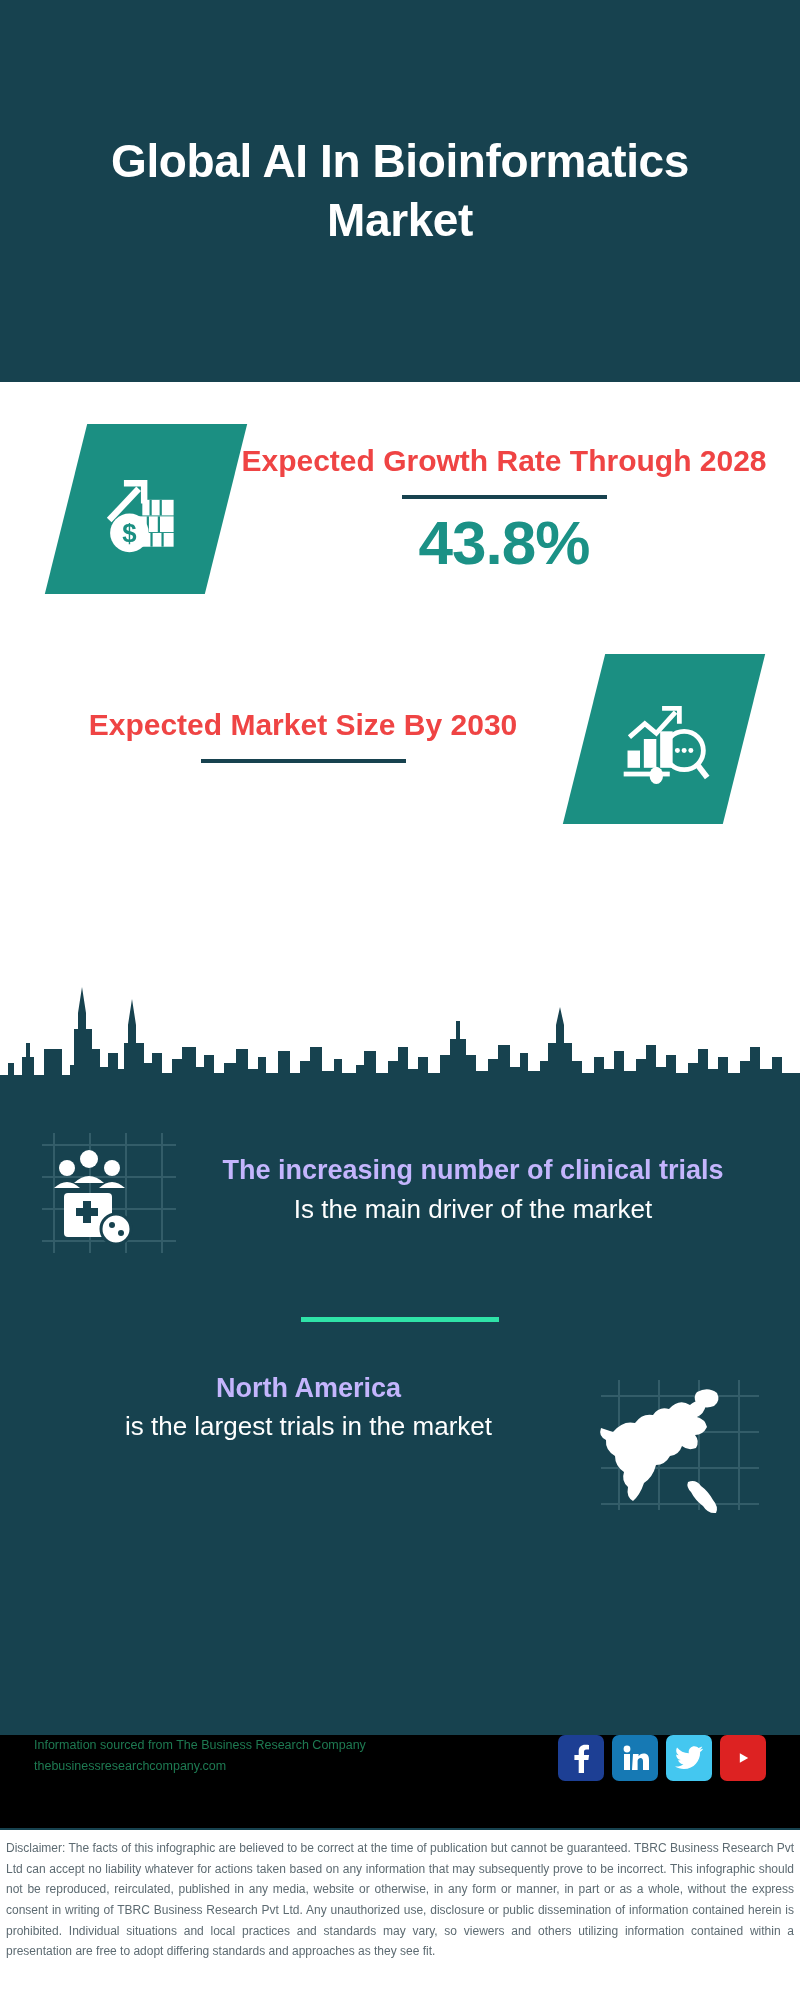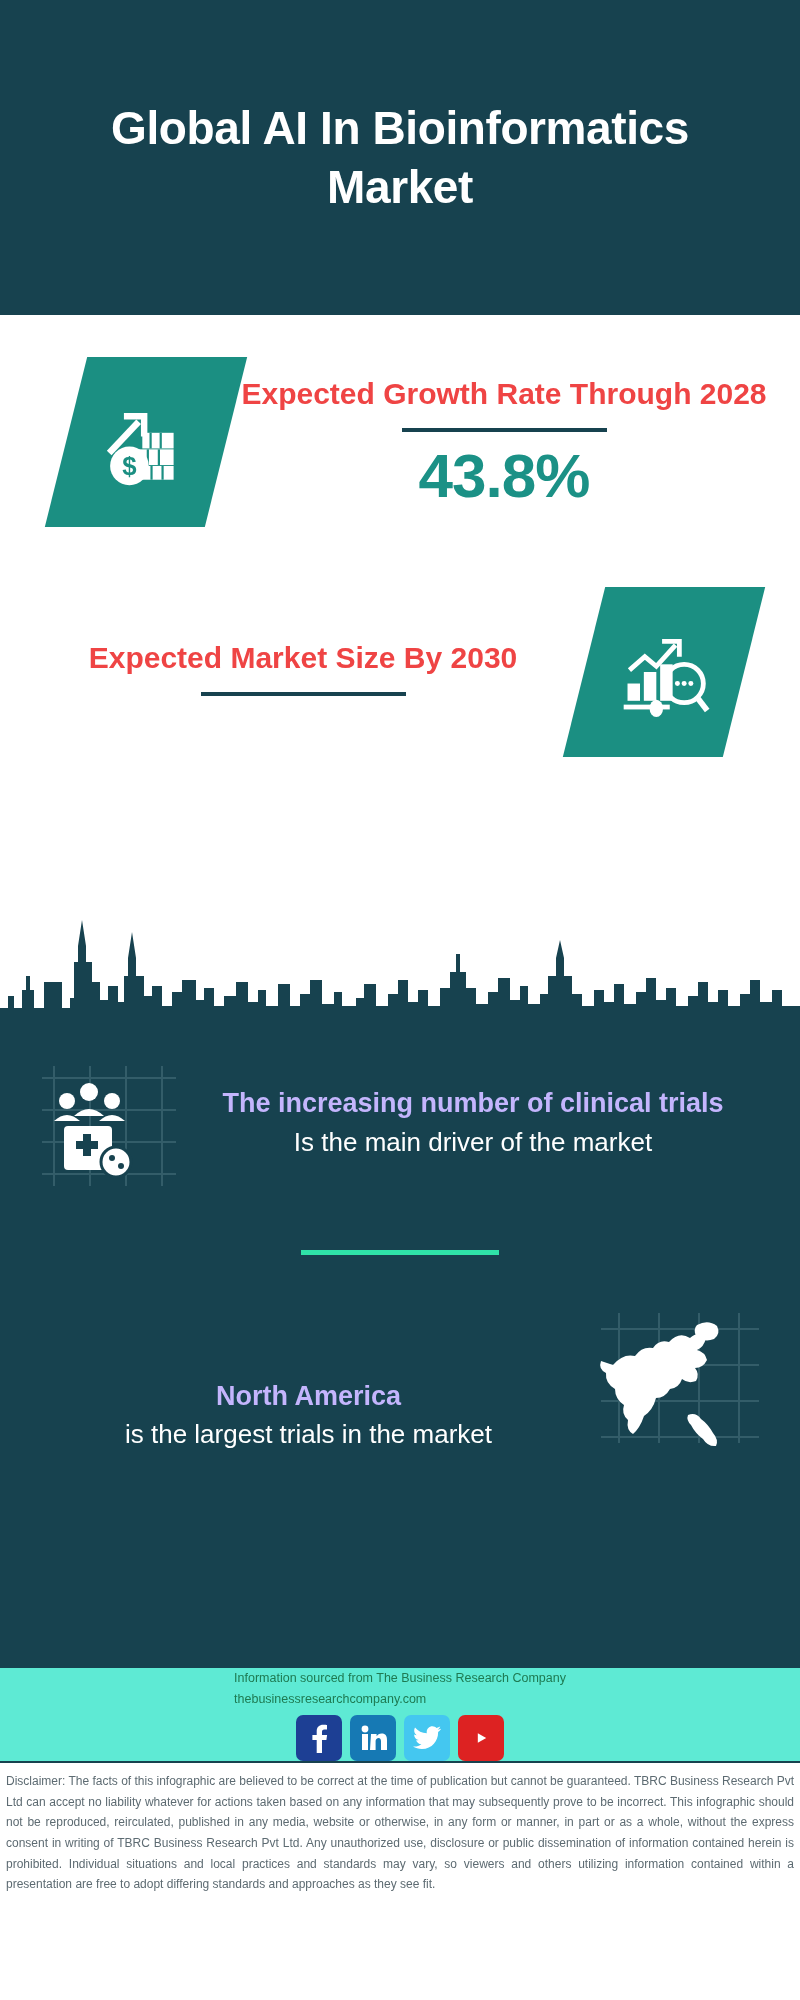--- a/index.html
+++ b/index.html
@@ -7,21 +7,21 @@
   body {
     font-family: "Liberation Sans", sans-serif;
     background:#ffffff;
     width:800px; height:2000px;
     position:relative; overflow:hidden;
   }
 
   
   .header {
     background:#17424f;
-    height:315px;
+    height:382px;
     display:flex; align-items:center; justify-content:center;
     padding:0 52px;
   }
   .header h1 {
     color:#ffffff;
     font-size:46px;
     font-weight:bold;
     line-height:1.28;
     text-align:center;
     letter-spacing:-0.4px;
@@ -113,35 +113,34 @@
     margin-top:3px;
   }
 
   .mid-rule {
     width:198px; height:5px;
     background:#2fe3a8;
     margin:52px auto 0 auto;
   }
 
   .region-block {
-    display:flex; align-items:flex-end;
+    display:flex; align-items:flex-start;
     padding:0 34px;
     margin-top:48px;
   }
   .region-text { flex:1 1 auto; text-align:center; }
   .map-icon { width:175px; height:150px; flex:0 0 auto; margin-left:8px; }
 
   
   .footer {
-    background:#5eead4;
+    background:#000000;
     height:95px;
-    display:flex; align-items:center;
+    display:flex; align-items:flex-start;
     padding:0 34px;
     border-bottom:2px solid #17424f;
-    flex-direction:column;
   }
   .source { flex:1 1 auto; }
   .source div {
     color:#1e7a52;
     font-size:12.5px;
     line-height:1.65;
   }
   .socials { display:flex; gap:8px; flex:0 0 auto; }
   .sq { width:46px; height:46px; border-radius:7px; display:flex; align-items:center; justify-content:center; }
   .sq.fb { background:#1d3f94; }

